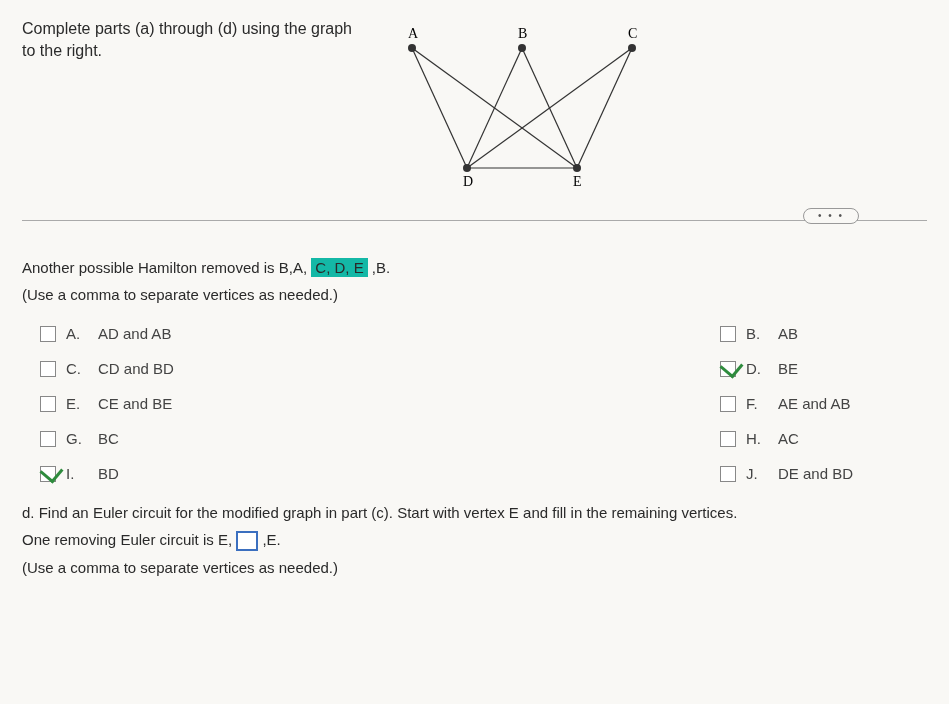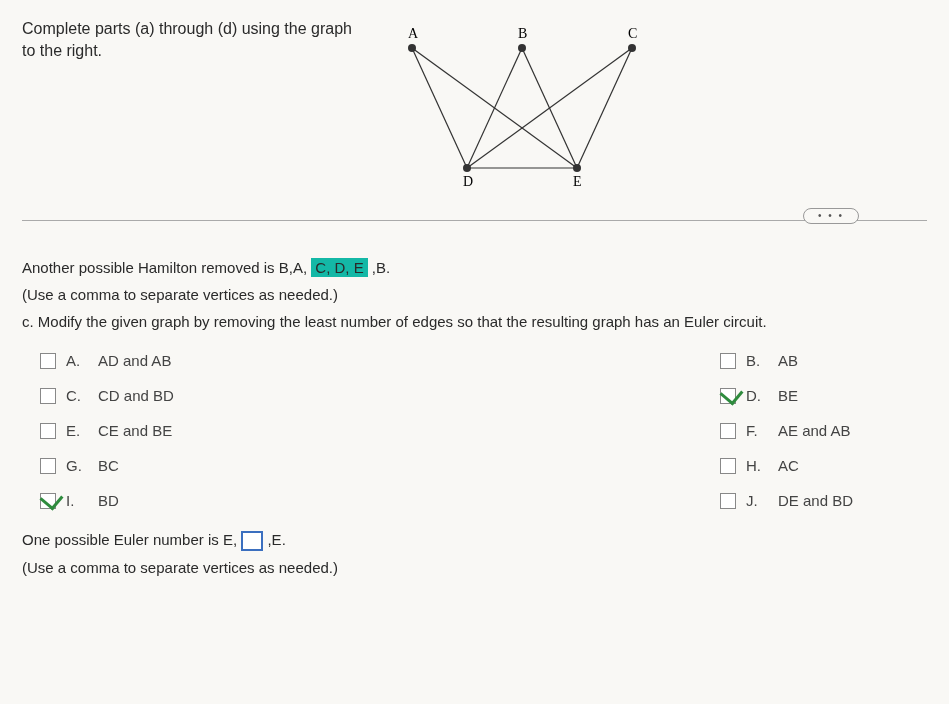--- a/index.html
+++ b/index.html
@@ -106,21 +106,20 @@
 <div class="dots-pill">• • •</div>
 
 <div class="content">
   <p>
     <span>Another possible Hamilton removed is B,A,</span>
     <span class="answer-box">C, D, E</span>
     <span>,B.</span>
   </p>
   <p>(Use a comma to separate vertices as needed.)</p>
 
-  <p class="section-q">c. Modify the given graph by removing the least number of edges so that the resulting graph has an Euler circuit.</p>
 
   <div class="checkbox-grid">
     <div class="col col-left">
       <div class="opt">
         <span class="cb"></span>
         <span class="letter">A.</span>
         <span>AD and AB</span>
       </div>
       <div class="opt">
         <span class="cb"></span>
@@ -165,19 +164,20 @@
         <span>AC</span>
       </div>
       <div class="opt">
         <span class="cb"></span>
         <span class="letter">J.</span>
         <span>DE and BD</span>
       </div>
     </div>
   </div>
 
+  <p class="section-q">d. Find an Euler circuit for the modified graph in part (c). Start with vertex E and fill in the remaining vertices.</p>
   <p>
-    <span>One possible Euler number is E,</span>
+    <span>One removing Euler circuit is E,</span>
     <span class="input-box"></span>
     <span>,E.</span>
   </p>
   <p>(Use a comma to separate vertices as needed.)</p>
 </div>
 
 </body></html>

